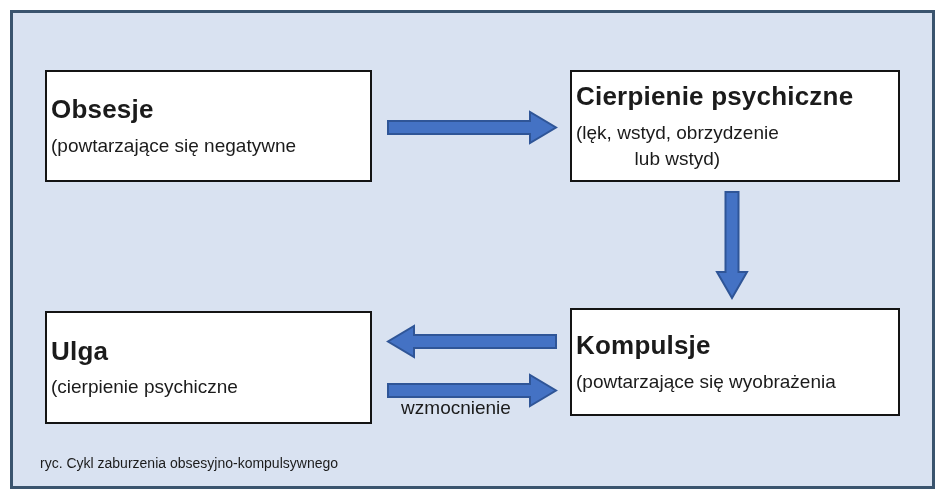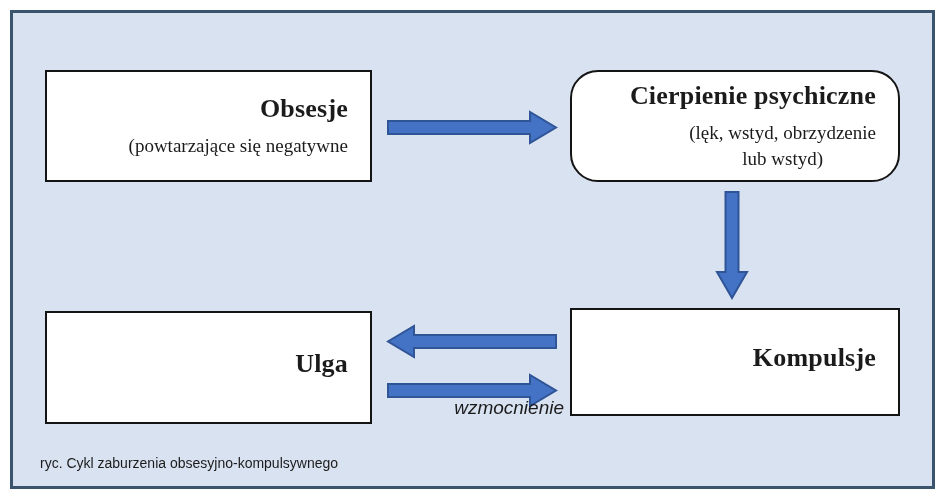--- a/index.html
+++ b/index.html
@@ -21,46 +21,46 @@
   }
   .panel{
     position:absolute;left:10px;top:10px;width:925px;height:479px;
     background:var(--panel-bg);
     border:3px solid var(--panel-border);
   }
   .box{
     position:absolute;
     background:var(--box-bg);
     border:2px solid var(--box-border);
-    display:flex;flex-direction:column;align-items:flex-end;justify-content:center;
-    text-align:center;padding:4px 22px;font-family:Liberation Serif, serif;
+    display:flex;flex-direction:column;align-items:flex-start;justify-content:center;
+    text-align:center;padding:4px 4px;
   }
   .box-title{
     font-size:26px;font-weight:bold;line-height:1.25;letter-spacing:0.2px;
   }
   .box-sub{
     font-size:19px;line-height:1.38;margin-top:7px;
   }
   #box-obsesje   {left:45px; top:70px;  width:327px;height:112px;}
-  #box-cierpienie{left:570px;top:70px;  width:330px;height:112px;border-radius:28px;}
+  #box-cierpienie{left:570px;top:70px;  width:330px;height:112px;}
   #box-ulga      {left:45px; top:311px; width:327px;height:113px;}
   #box-kompulsje {left:570px;top:308px; width:330px;height:108px;}
   .arrow-layer{
     position:absolute;left:0;top:0;width:948px;height:503px;
     pointer-events:none;
   }
   .arrow{
     fill:var(--arrow-fill);
     stroke:var(--arrow-stroke);
     stroke-width:2;
     stroke-linejoin:miter;
   }
   .arrow-label{
-    position:absolute;left:396px;top:397px;width:168px;
-    text-align:right;font-size:19px;line-height:1.2;color:var(--text);font-style:italic;
+    position:absolute;left:372px;top:397px;width:168px;
+    text-align:center;font-size:19px;line-height:1.2;color:var(--text);
   }
   .caption{
     position:absolute;left:40px;top:455px;
     font-size:14px;color:var(--text);
   }
 </style>
 </head>
 <body>
 
 <div class="panel"></div>
@@ -76,26 +76,28 @@
   <div class="box-title">Cierpienie psychiczne</div>
   <div class="box-sub">
     <div>(lęk, wstyd, obrzydzenie</div>
     <div>lub wstyd)</div>
   </div>
 </div>
 
 <div class="box" id="box-ulga">
   <div class="box-title">Ulga</div>
   <div class="box-sub">
+    <div>(cierpienie psychiczne</div>
   </div>
 </div>
 
 <div class="box" id="box-kompulsje">
   <div class="box-title">Kompulsje</div>
   <div class="box-sub">
+    <div>(powtarzające się wyobrażenia</div>
   </div>
 </div>
 
 <svg class="arrow-layer" viewBox="0 0 948 503">
   <polygon class="arrow" points="388,121 530,121 530,112 556,127.5 530,143 530,134 388,134"></polygon>
   <polygon class="arrow" points="725.5,192 738.5,192 738.5,272 747,272 732,298 717,272 725.5,272"></polygon>
   <polygon class="arrow" points="556,335 414,335 414,326 388,341.5 414,357 414,348 556,348"></polygon>
   <polygon class="arrow" points="388,384 530,384 530,375 556,390.5 530,406 530,397 388,397"></polygon>
 </svg>
 

